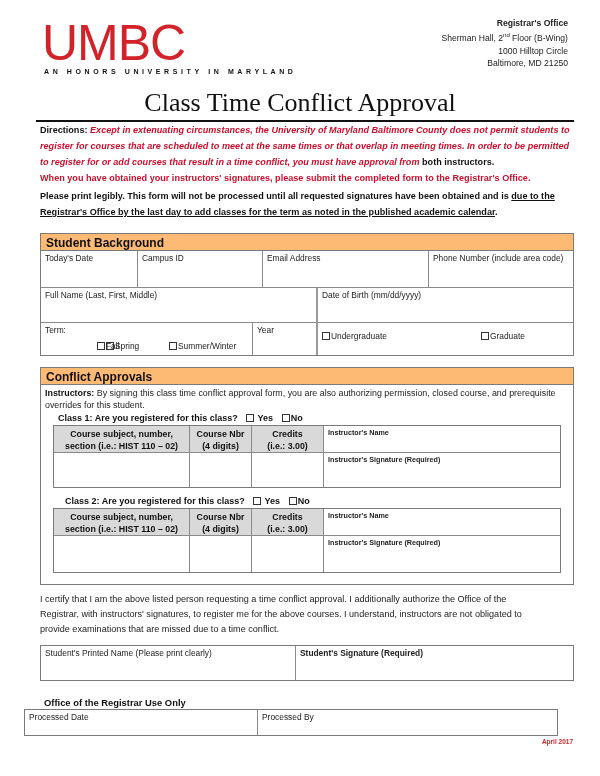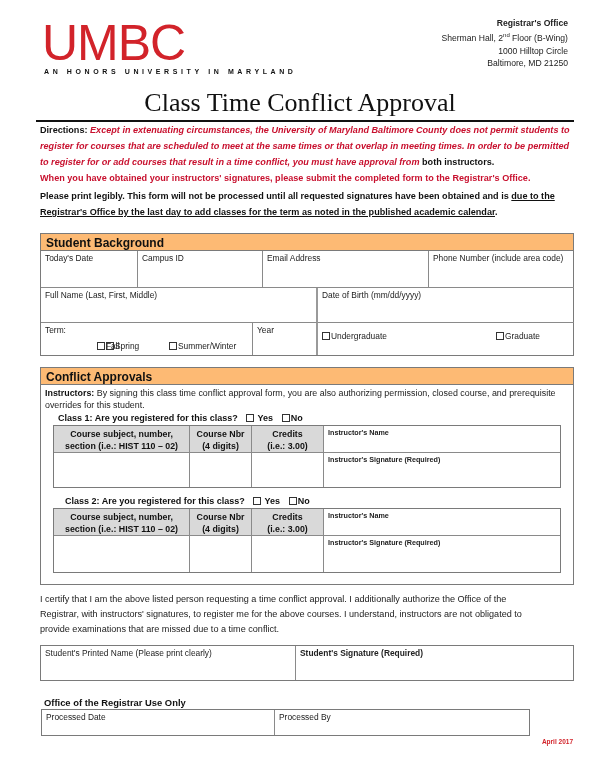--- a/index.html
+++ b/index.html
@@ -42,21 +42,21 @@
   .class-q .opt { font-weight: bold; margin-left: 6px; }
   .ctable { position: absolute; left: 12px; width: 508px; height: 63px; border: 1px solid #7a7a7a; }
   .ctable .hcell { position: absolute; background: #d9d9d9; border-right: 1px solid #8a8a8a; border-bottom: 1px solid #8a8a8a; font-size: 8.8px; font-weight: bold; text-align: center; line-height: 12px; padding-top: 2px; color: #111; }
   .ctable .bcell { position: absolute; border-right: 1px solid #8a8a8a; }
   .ctable .icell { position: absolute; font-size: 7.2px; font-weight: bold; color: #222; padding: 2px 4px; }
 
   
   .certify { left: 40px; top: 592px; width: 500px; font-size: 9.1px; line-height: 15px; color: #222; }
   .sig { left: 40px; top: 645px; width: 534px; height: 36px; }
   .office-use-title { left: 44px; top: 697px; font-size: 9.4px; font-weight: bold; color: #111; }
-  .office-use { left: 41px; top: 709px; width: 489px; height: 27px; text-decoration: underline; }
+  .office-use { left: 24px; top: 709px; width: 534px; height: 27px; text-decoration: underline; }
   .version { right: 27px; top: 738px; font-size: 6.5px; font-weight: bold; color: #d2232a; }
 </style>
 </head>
 <body>
 
 <div class="abs logo">UMBC</div>
 <div class="abs tagline">AN HONORS UNIVERSITY IN MARYLAND</div>
 <div class="abs office">
   <div class="bold">Registrar's Office</div>
   <div><span>Sherman Hall, 2</span><sup style="font-size:6px">nd</sup><span> Floor (B-Wing)</span></div>
@@ -86,21 +86,21 @@
       <div style="margin-top:6px;position:relative;height:12px;">
         <span style="position:absolute;left:16px;margin-left:36px;"><span class="cb"></span><span>Fall</span></span>
         <span style="position:absolute;left:61px;"><span class="cb"></span><span>Spring</span></span>
         <span style="position:absolute;left:124px;"><span class="cb"></span><span>Summer/Winter</span></span>
       </div>
     </div>
     <div class="cell nb" style="left:212px;top:72px;width:65px;height:32px;border-right:2px solid #9a9a9a;"><span>Year</span></div>
     <div class="cell nr nb" style="left:277px;top:72px;width:256px;height:32px;">
       <div style="margin-top:6px;position:relative;height:12px;">
         <span style="position:absolute;left:0;"><span class="cb"></span><span>Undergraduate</span></span>
-        <span style="position:absolute;left:134px;padding-left:40px;"><span class="cb"></span><span>Graduate</span></span>
+        <span style="position:absolute;left:119px;padding-left:40px;"><span class="cb"></span><span>Graduate</span></span>
       </div>
     </div>
   </div>
 </div>
 
 <div class="abs box ca">
   <div class="section-head">Conflict Approvals</div>
   <div class="ca-text"><b>Instructors:</b><span> By signing this class time conflict approval form, you are also authorizing permission, closed course, and prerequisite overrides for this student.</span></div>
 
   <div class="class-q" style="position:absolute;top:45px;left:0;">

